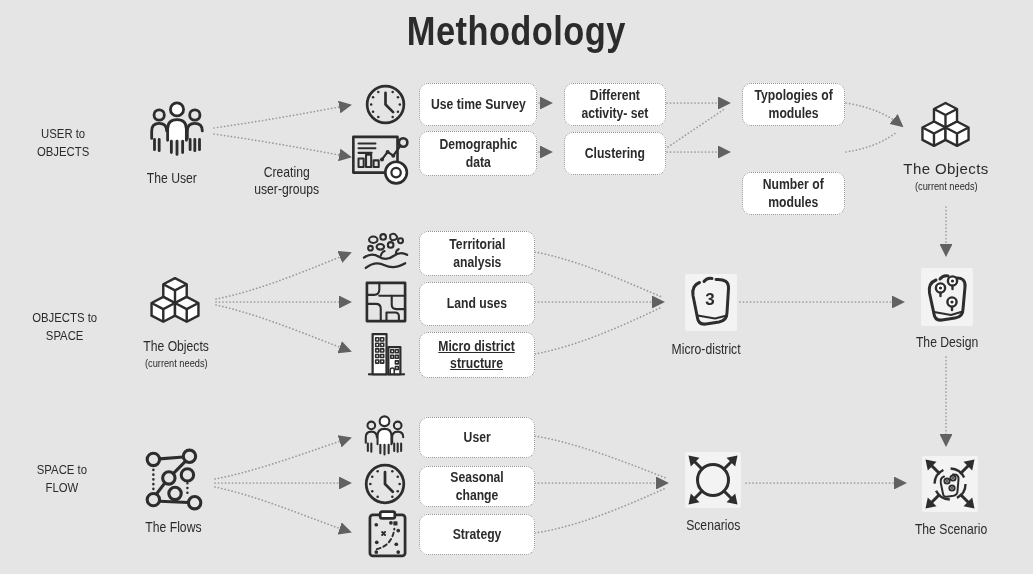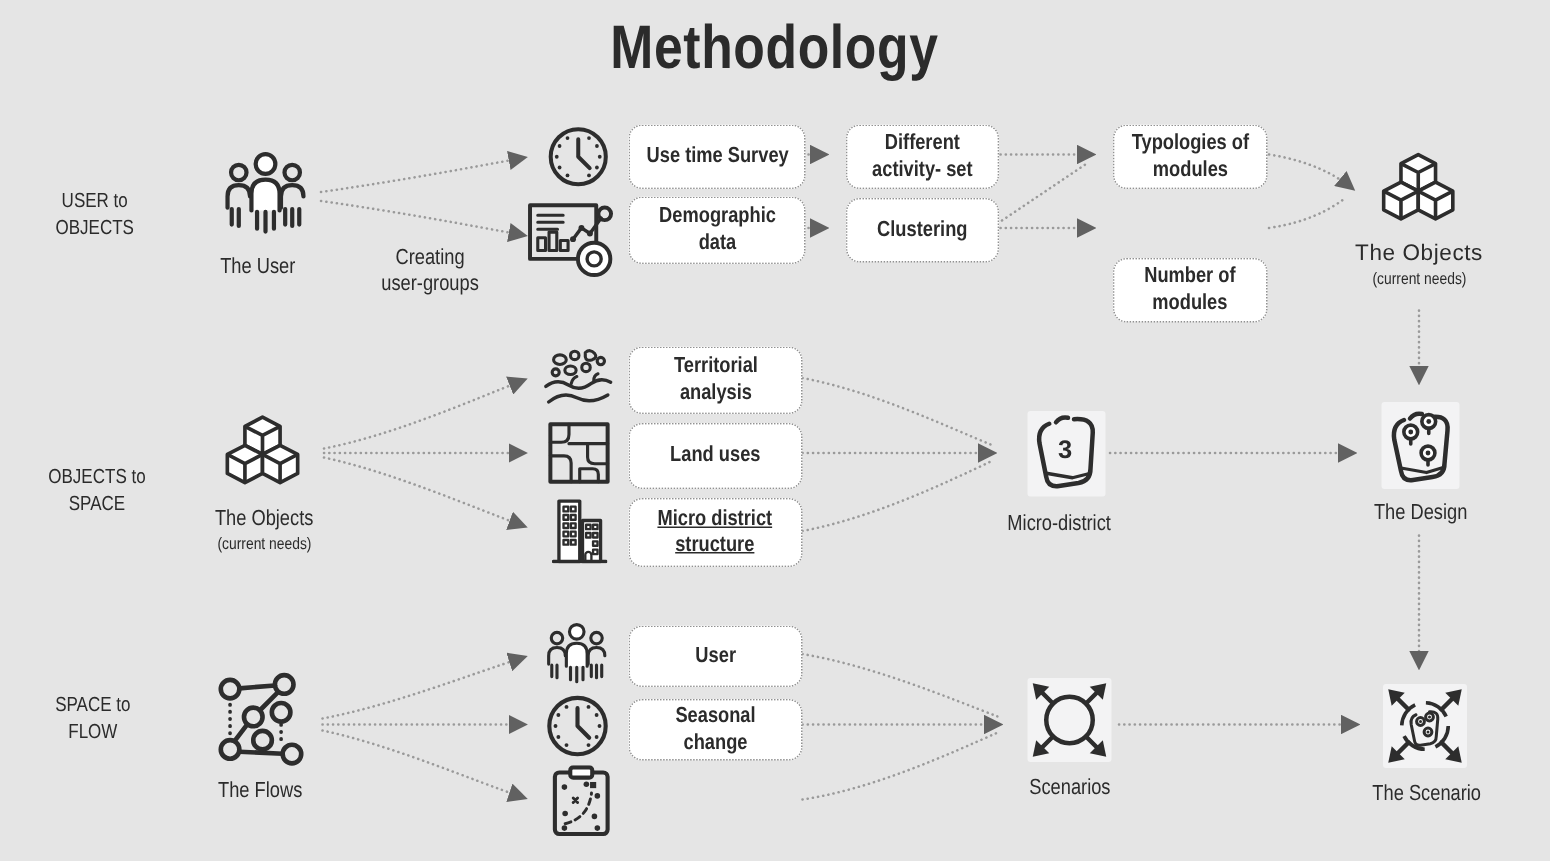--- a/index.html
+++ b/index.html
@@ -437,20 +437,23 @@
         <use href="#sym-strategy"></use>
       </svg>
   </div>
 
   <div class="abs dbox cx" style="left:419px;top:417px;width:114px;height:39px;">
     <span class="cond">User</span>
   </div>
   <div class="abs dbox cx" style="left:419px;top:466px;width:114px;height:39px;text-align:center;">
     <span class="cond">Seasonal change</span>
   </div>
+  <div class="abs dbox cx" style="left:419px;top:514px;width:114px;height:39px;">
+    <span class="cond">Strategy</span>
+  </div>
 
   <div class="abs icon iconbg" style="left:685px;top:452px;">
     <svg width="56" height="56" viewBox="0 0 56 56">
         <use href="#sym-expand"></use>
       </svg>
   </div>
   <div class="abs cap" style="left:666px;top:517px;width:95px;">
     <span class="cond">Scenarios</span>
   </div>
 

